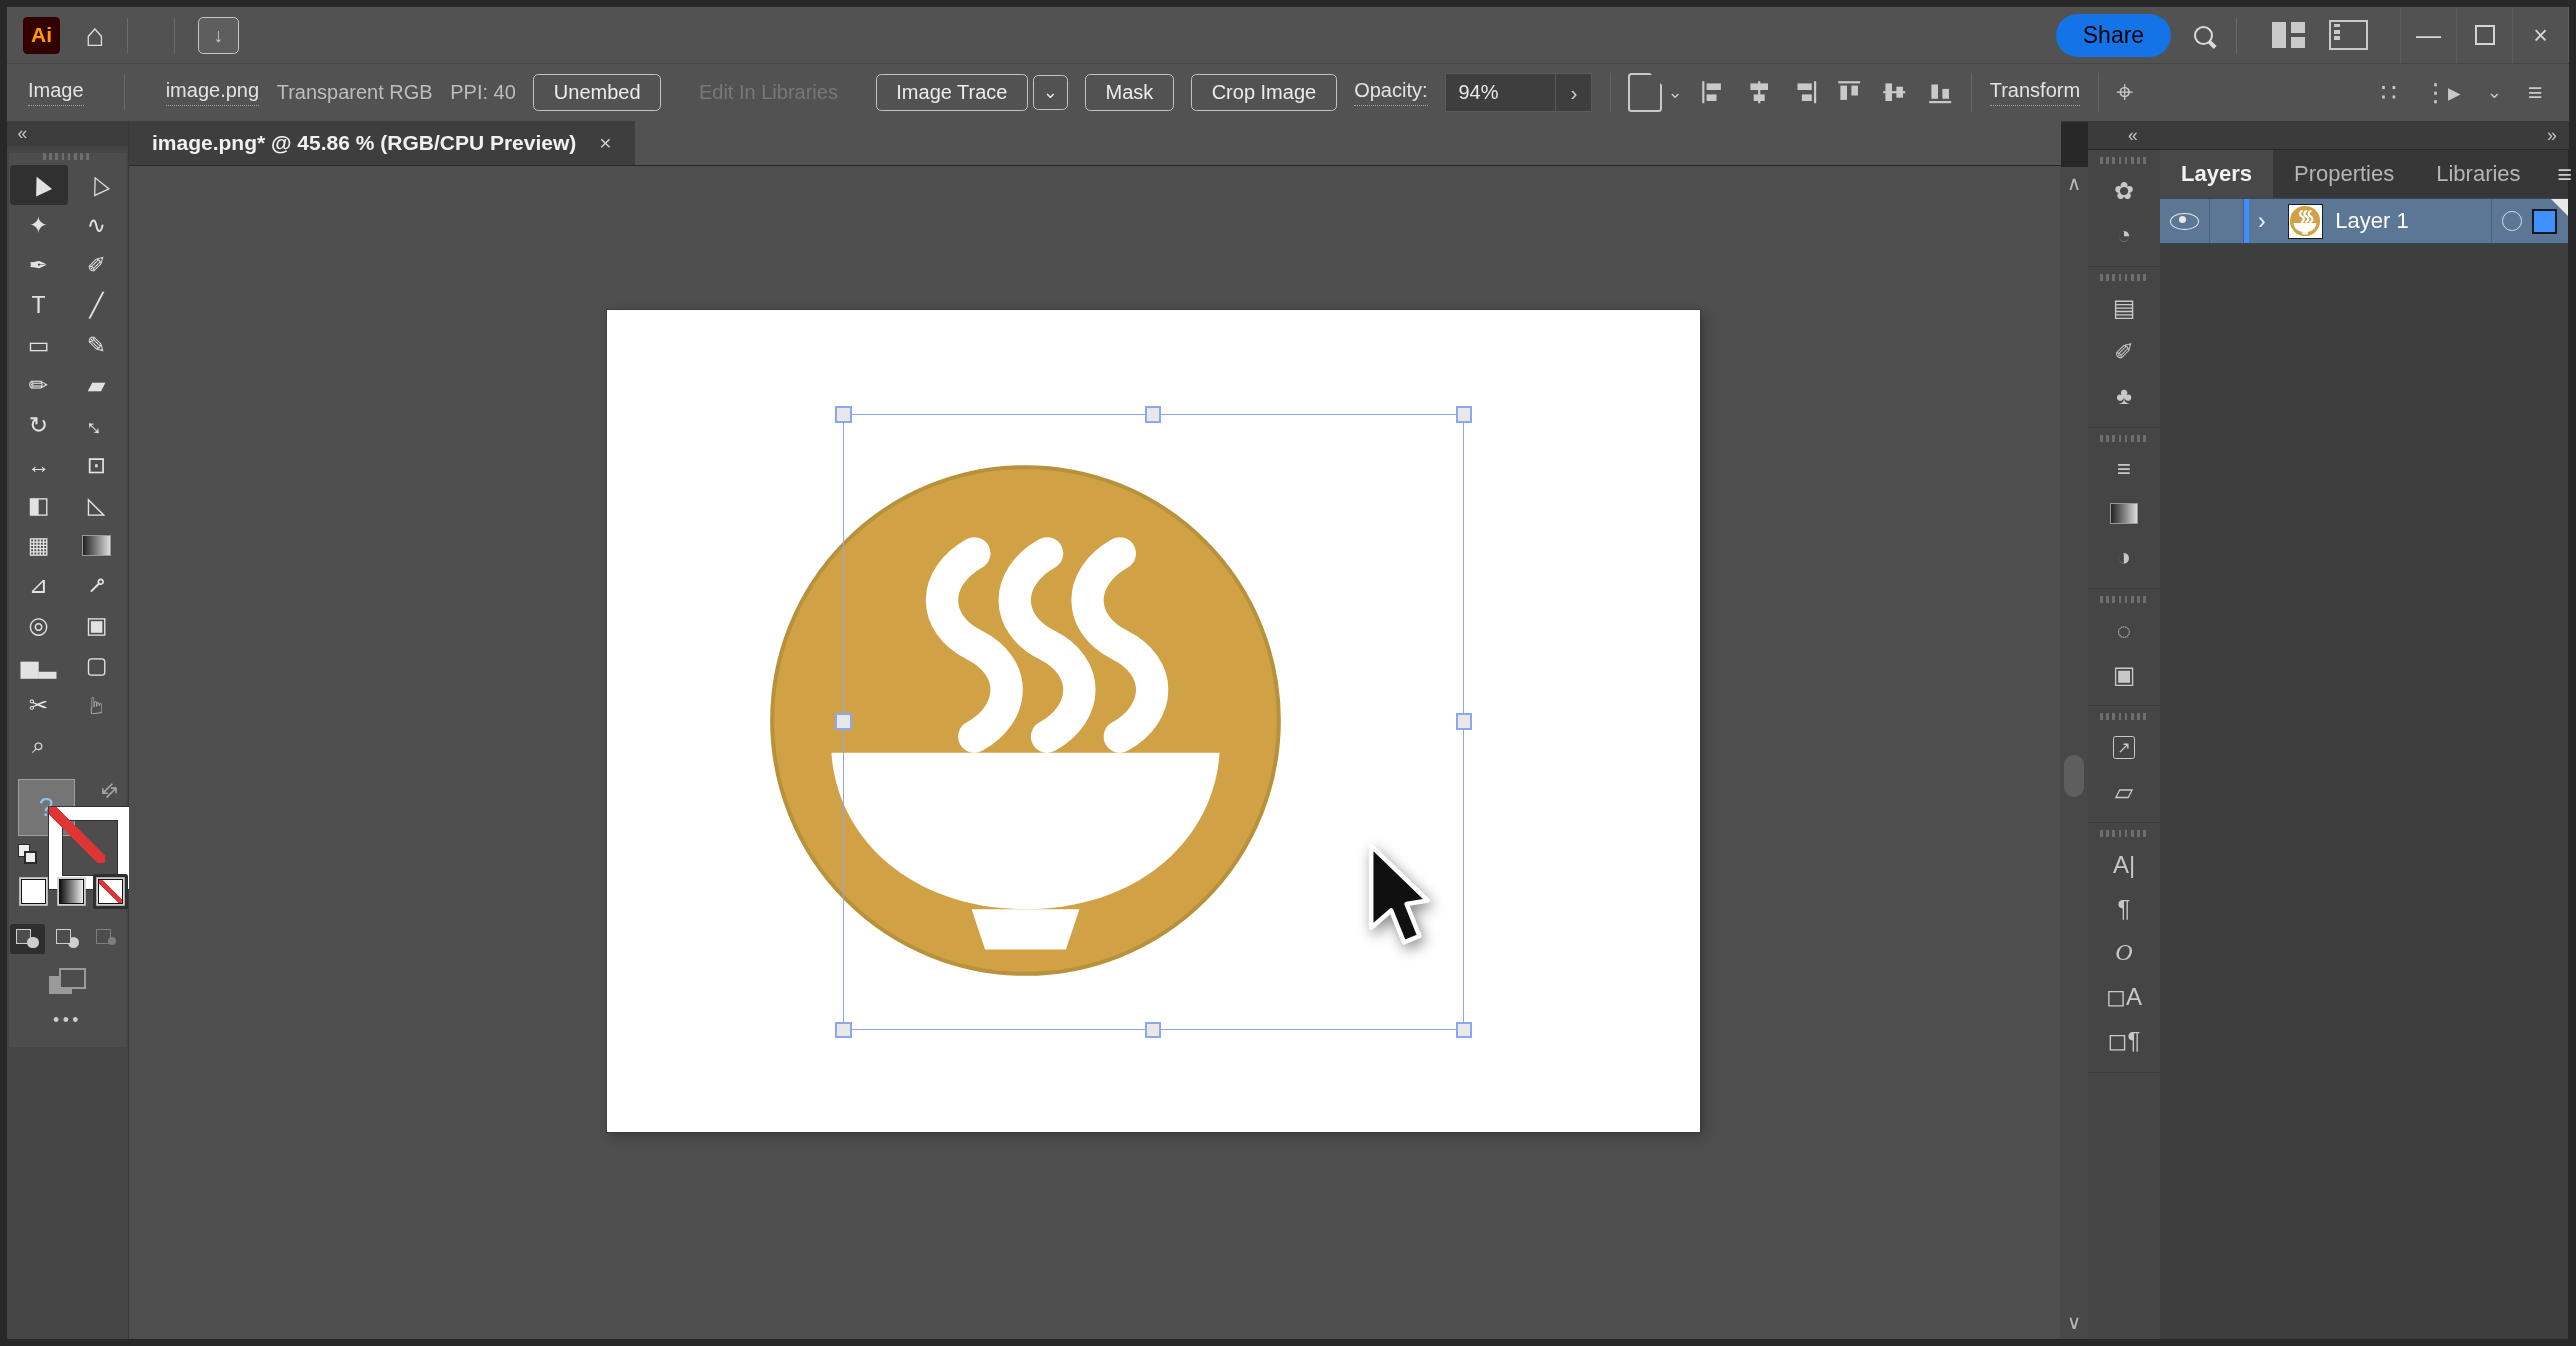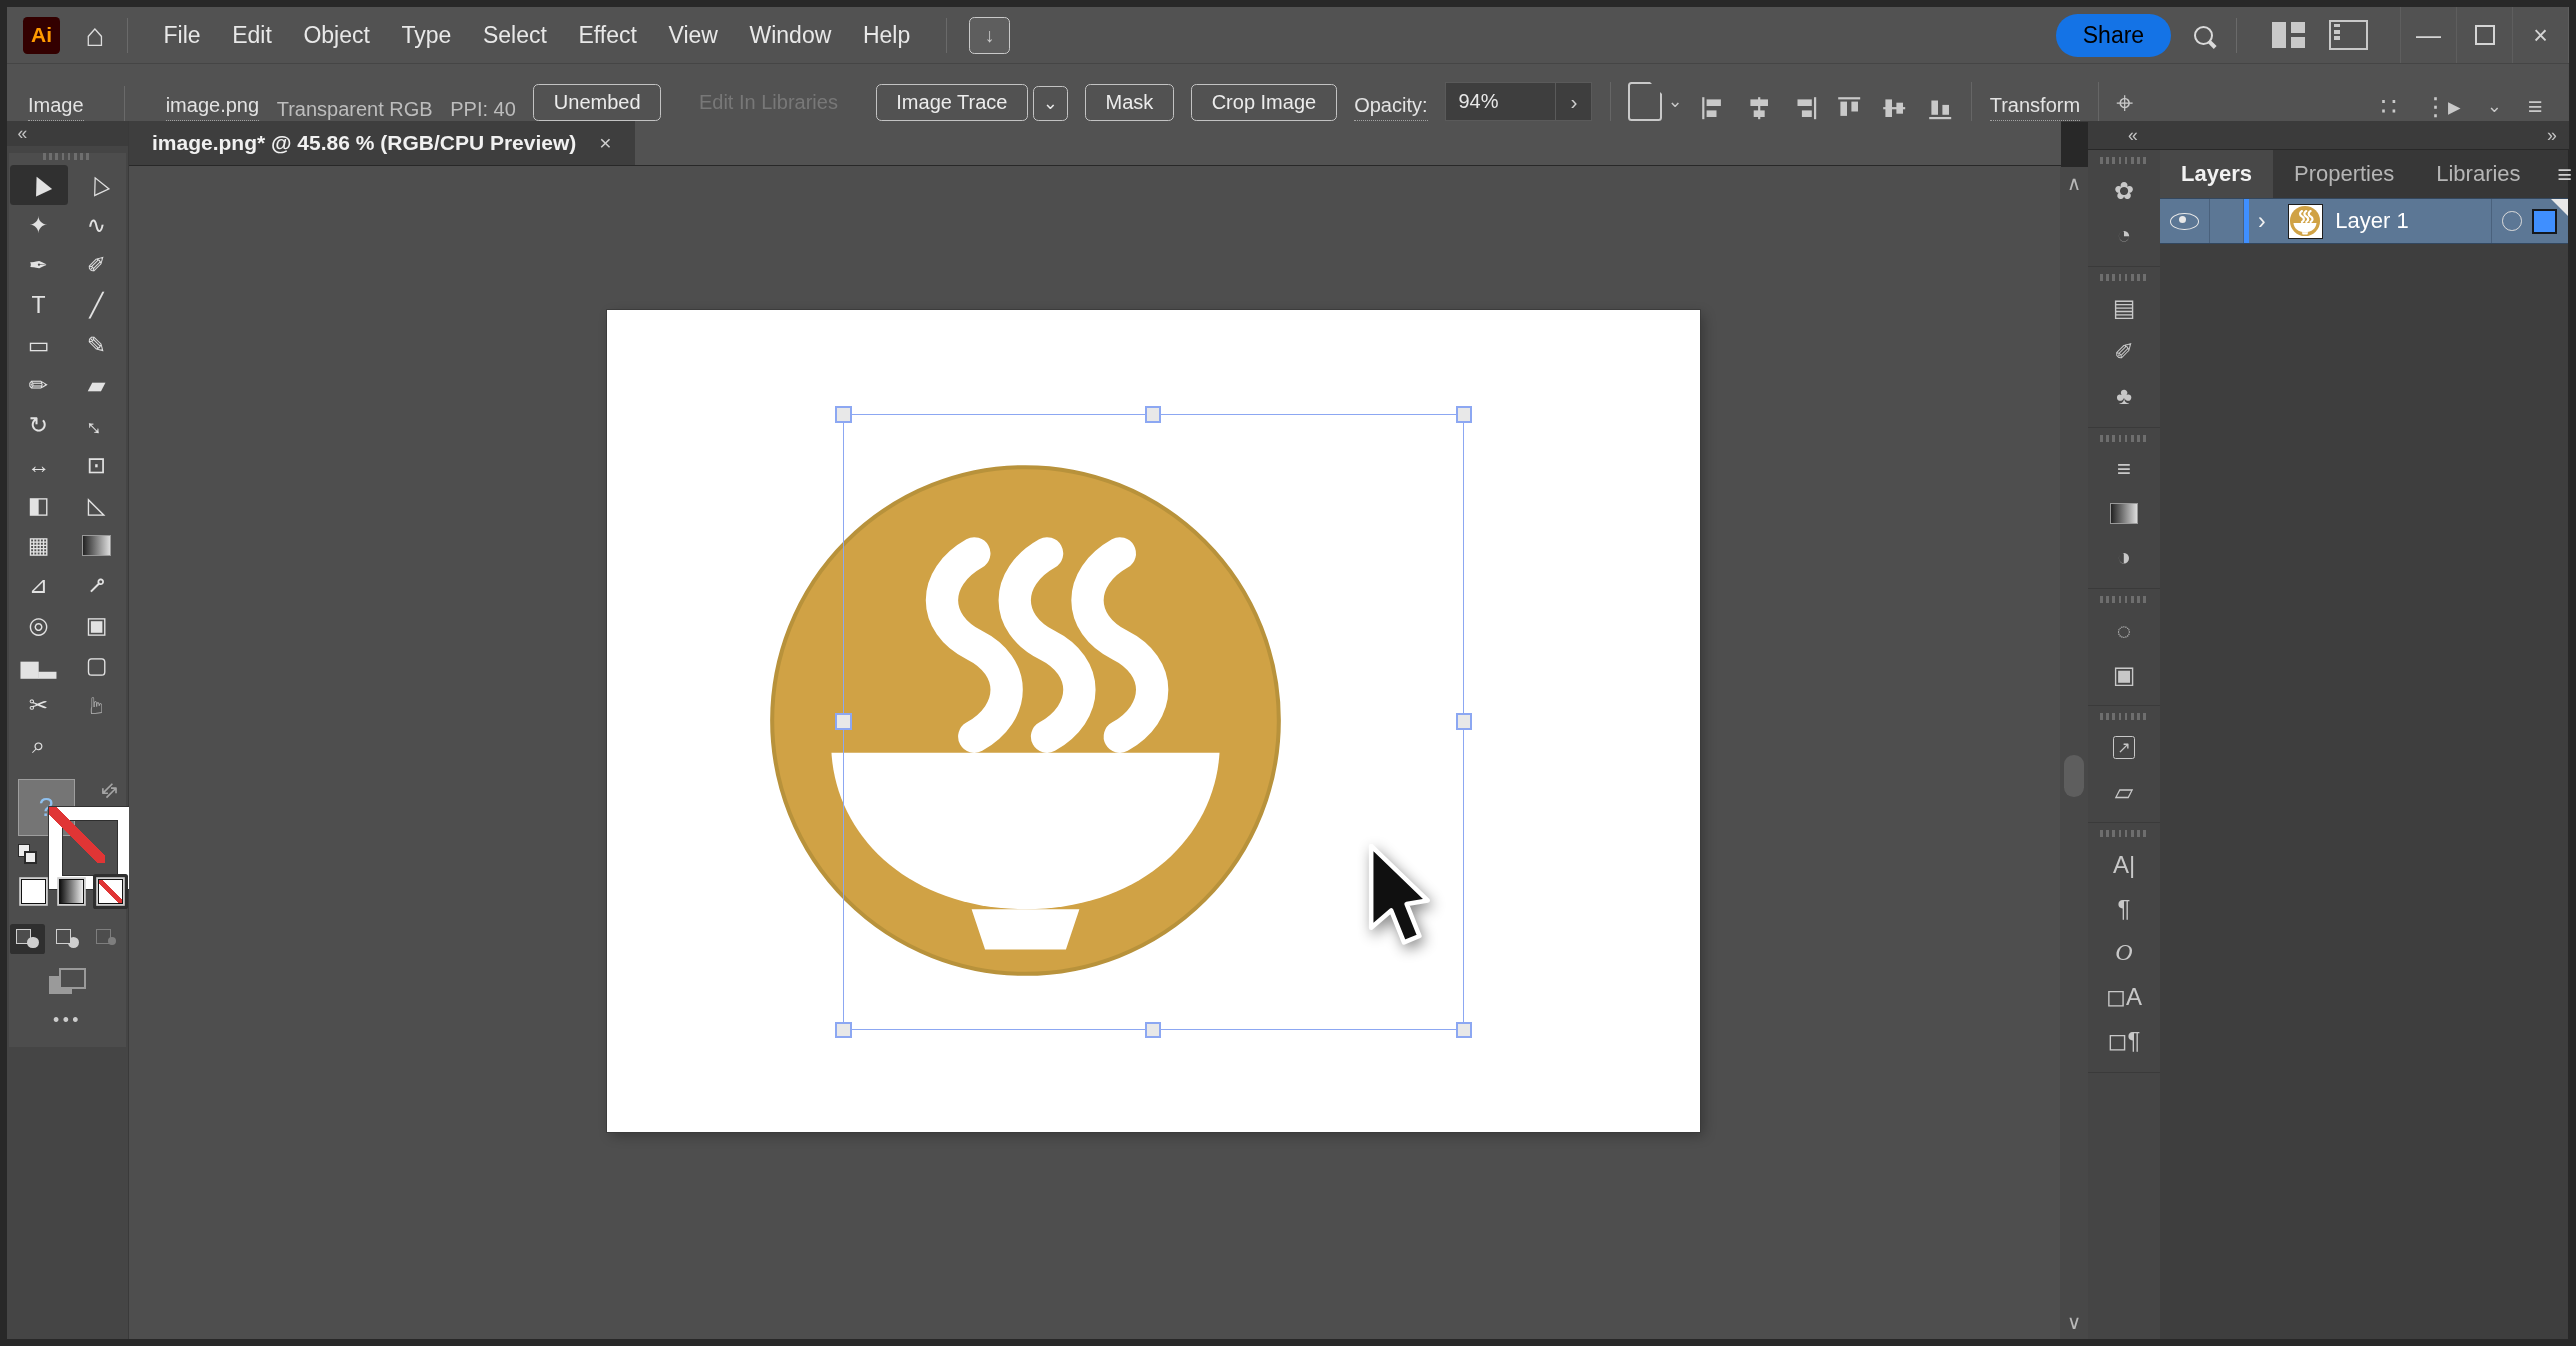--- a/index.html
+++ b/index.html
@@ -22,21 +22,21 @@
   .ws-icon .a{position:absolute;left:0;top:0;width:14px;height:26.4px;background:#C9C9C9;}
   .ws-icon .b{position:absolute;right:0;top:0;width:14px;height:11.4px;background:#C9C9C9;}
   .ws-icon .c{position:absolute;right:0;bottom:0;width:14px;height:11.4px;background:#C9C9C9;}
   .panel-ws{width:35px;height:26.4px;border:2.6px solid #C9C9C9;margin:0 12.3px;position:relative;}
   .panel-ws::after{content:'';position:absolute;left:2.6px;top:2.6px;width:6.2px;height:16px;background:repeating-linear-gradient(#C9C9C9 0 3.5px,transparent 3.5px 6.2px);}
   .win-controls{display:flex;align-items:center;height:100%;margin-left:19.4px;border-left:0.9px solid #5E5E5E;}
   .win-btn{width:55px;height:100%;display:flex;align-items:center;justify-content:center;color:#D5D5D5;font-size:25px;border-right:0.9px solid #5E5E5E;}
   .restore{width:16px;height:16px;border:2.6px solid #D5D5D5;position:relative;background:#525252;}
   .restore::before{content:'';position:absolute;left:4.4px;top:-8px;width:16px;height:16px;border:2.6px solid #D5D5D5;z-index:-1;}
   
-  #controlbar{top:64px;height:57px;border-bottom:0.9px solid #3A3A3A;font-size:20px;gap:17.6px;align-items:flex-end;}
+  #controlbar{top:64px;height:57px;border-bottom:0.9px solid #3A3A3A;font-size:20px;gap:17.6px;}
   .dotted{border-bottom:0.9px dotted #A3A3A3;padding-bottom:2.6px;}
   .cb-label{color:#E3E3E3;}
   .cb-dim{color:#BDBDBD;}
   .cb-btn{border:0.9px solid #C3C3C3;border-radius:5.3px;padding:6.2px 19.4px;color:#ECECEC;background:transparent;font-size:20px;font-family:inherit;}
   .cb-btn.disabled{border-color:transparent;color:#787878;}
   .chev-btn{border:0.9px solid #C3C3C3;border-radius:5.3px;padding:6.2px 8.8px;color:#ECECEC;font-size:17.6px;margin-left:-12.3px;}
   .opacity-box{background:#3E3E3E;border:0.9px solid #5A5A5A;width:97px;height:37px;display:flex;align-items:center;padding-left:12.3px;color:#E8E8E8;}
   .opacity-arrow{width:35px;height:37px;background:#3E3E3E;border:0.9px solid #5A5A5A;border-left:none;display:flex;align-items:center;justify-content:center;color:#D0D0D0;font-size:21px;}
   .cbsep{width:0.9px;height:39px;background:#666;}
   .ab-icon{width:30px;height:35px;border:2.6px solid #C9C9C9;border-radius:3.5px;position:relative;}
@@ -141,31 +141,20 @@
 </style>
 </head>
 <body>
 
 <div id="app">
 
   <div class="bar" id="menubar">
     <div class="ai-logo">Ai</div>
     <div class="home">⌂</div>
     <div class="vsep"></div>
-    <div id="main-nav">
-        <div class="menu-item">File</div>
-        <div class="menu-item">Edit</div>
-        <div class="menu-item">Object</div>
-        <div class="menu-item">Type</div>
-        <div class="menu-item">Select</div>
-        <div class="menu-item">Effect</div>
-        <div class="menu-item">View</div>
-        <div class="menu-item">Window</div>
-        <div class="menu-item">Help</div>
-      </div>
     <div class="vsep"></div>
     <div class="touch-ws">
         <span>↓</span>
       </div>
     <div class="mb-spacer"></div>
     <div class="share-btn">Share</div>
     <div class="mag"></div>
     <div class="vsep"></div>
     <div class="ws-icon">
         <div class="a"></div>

